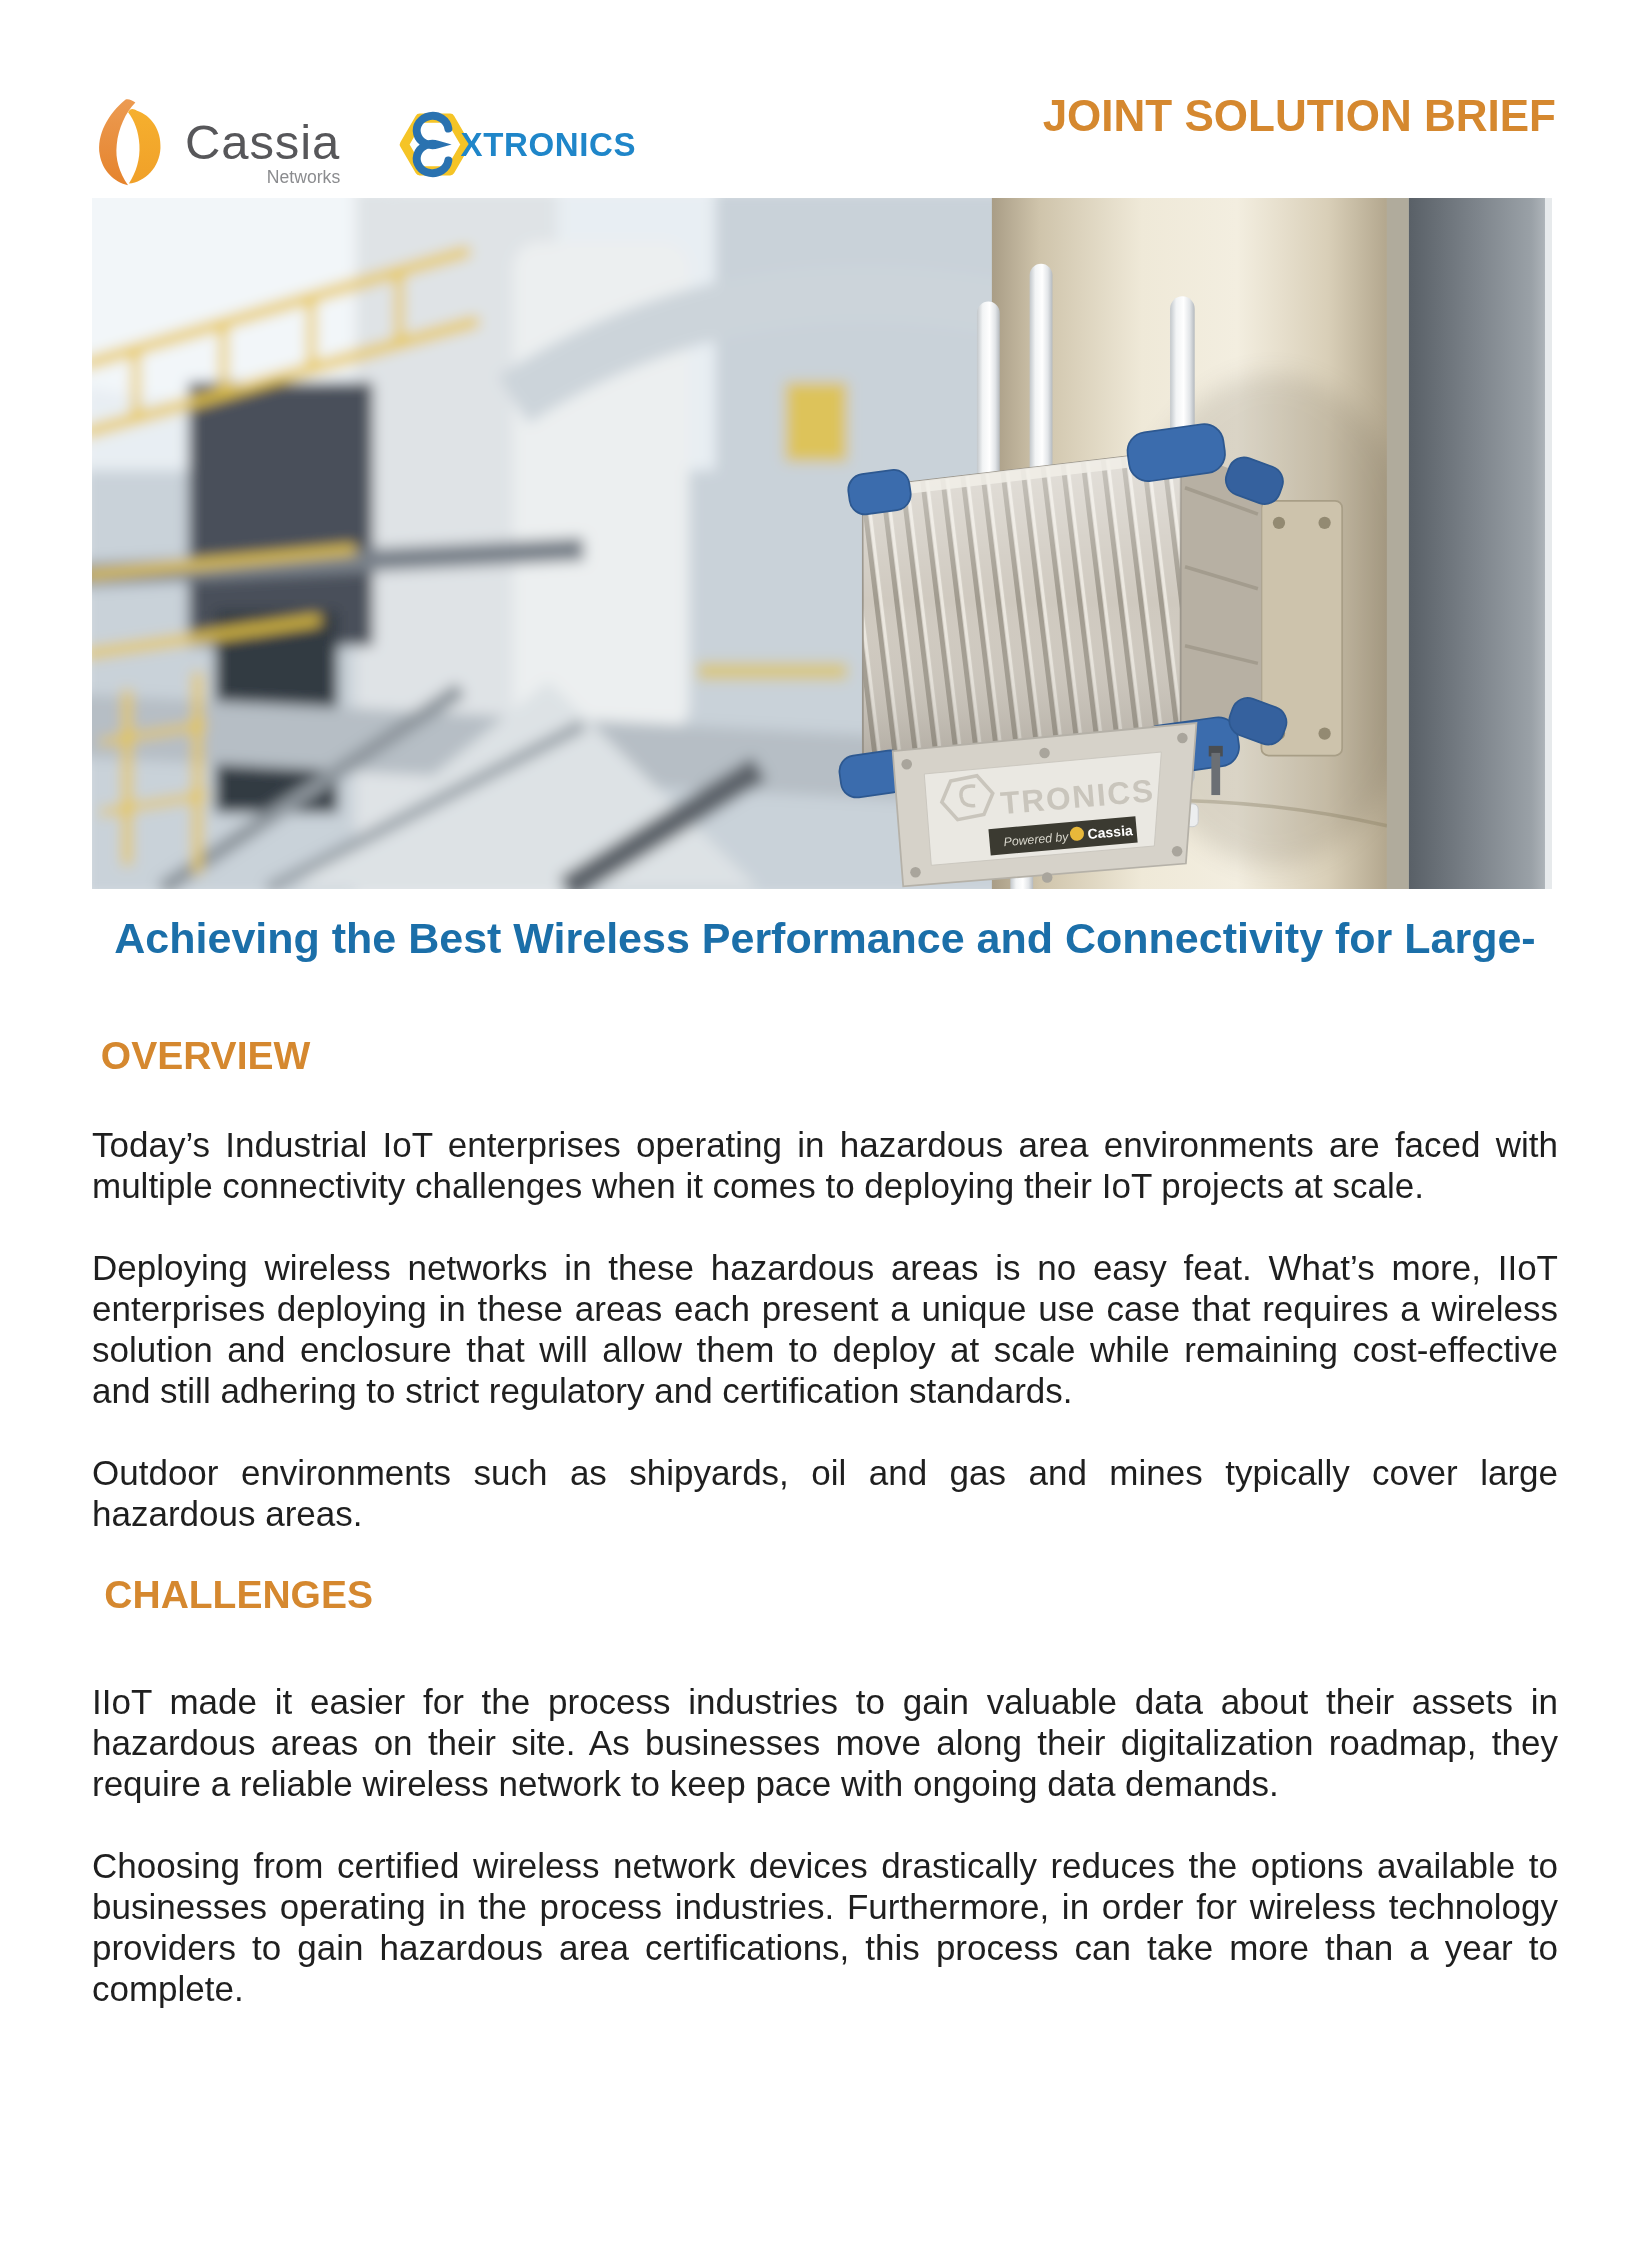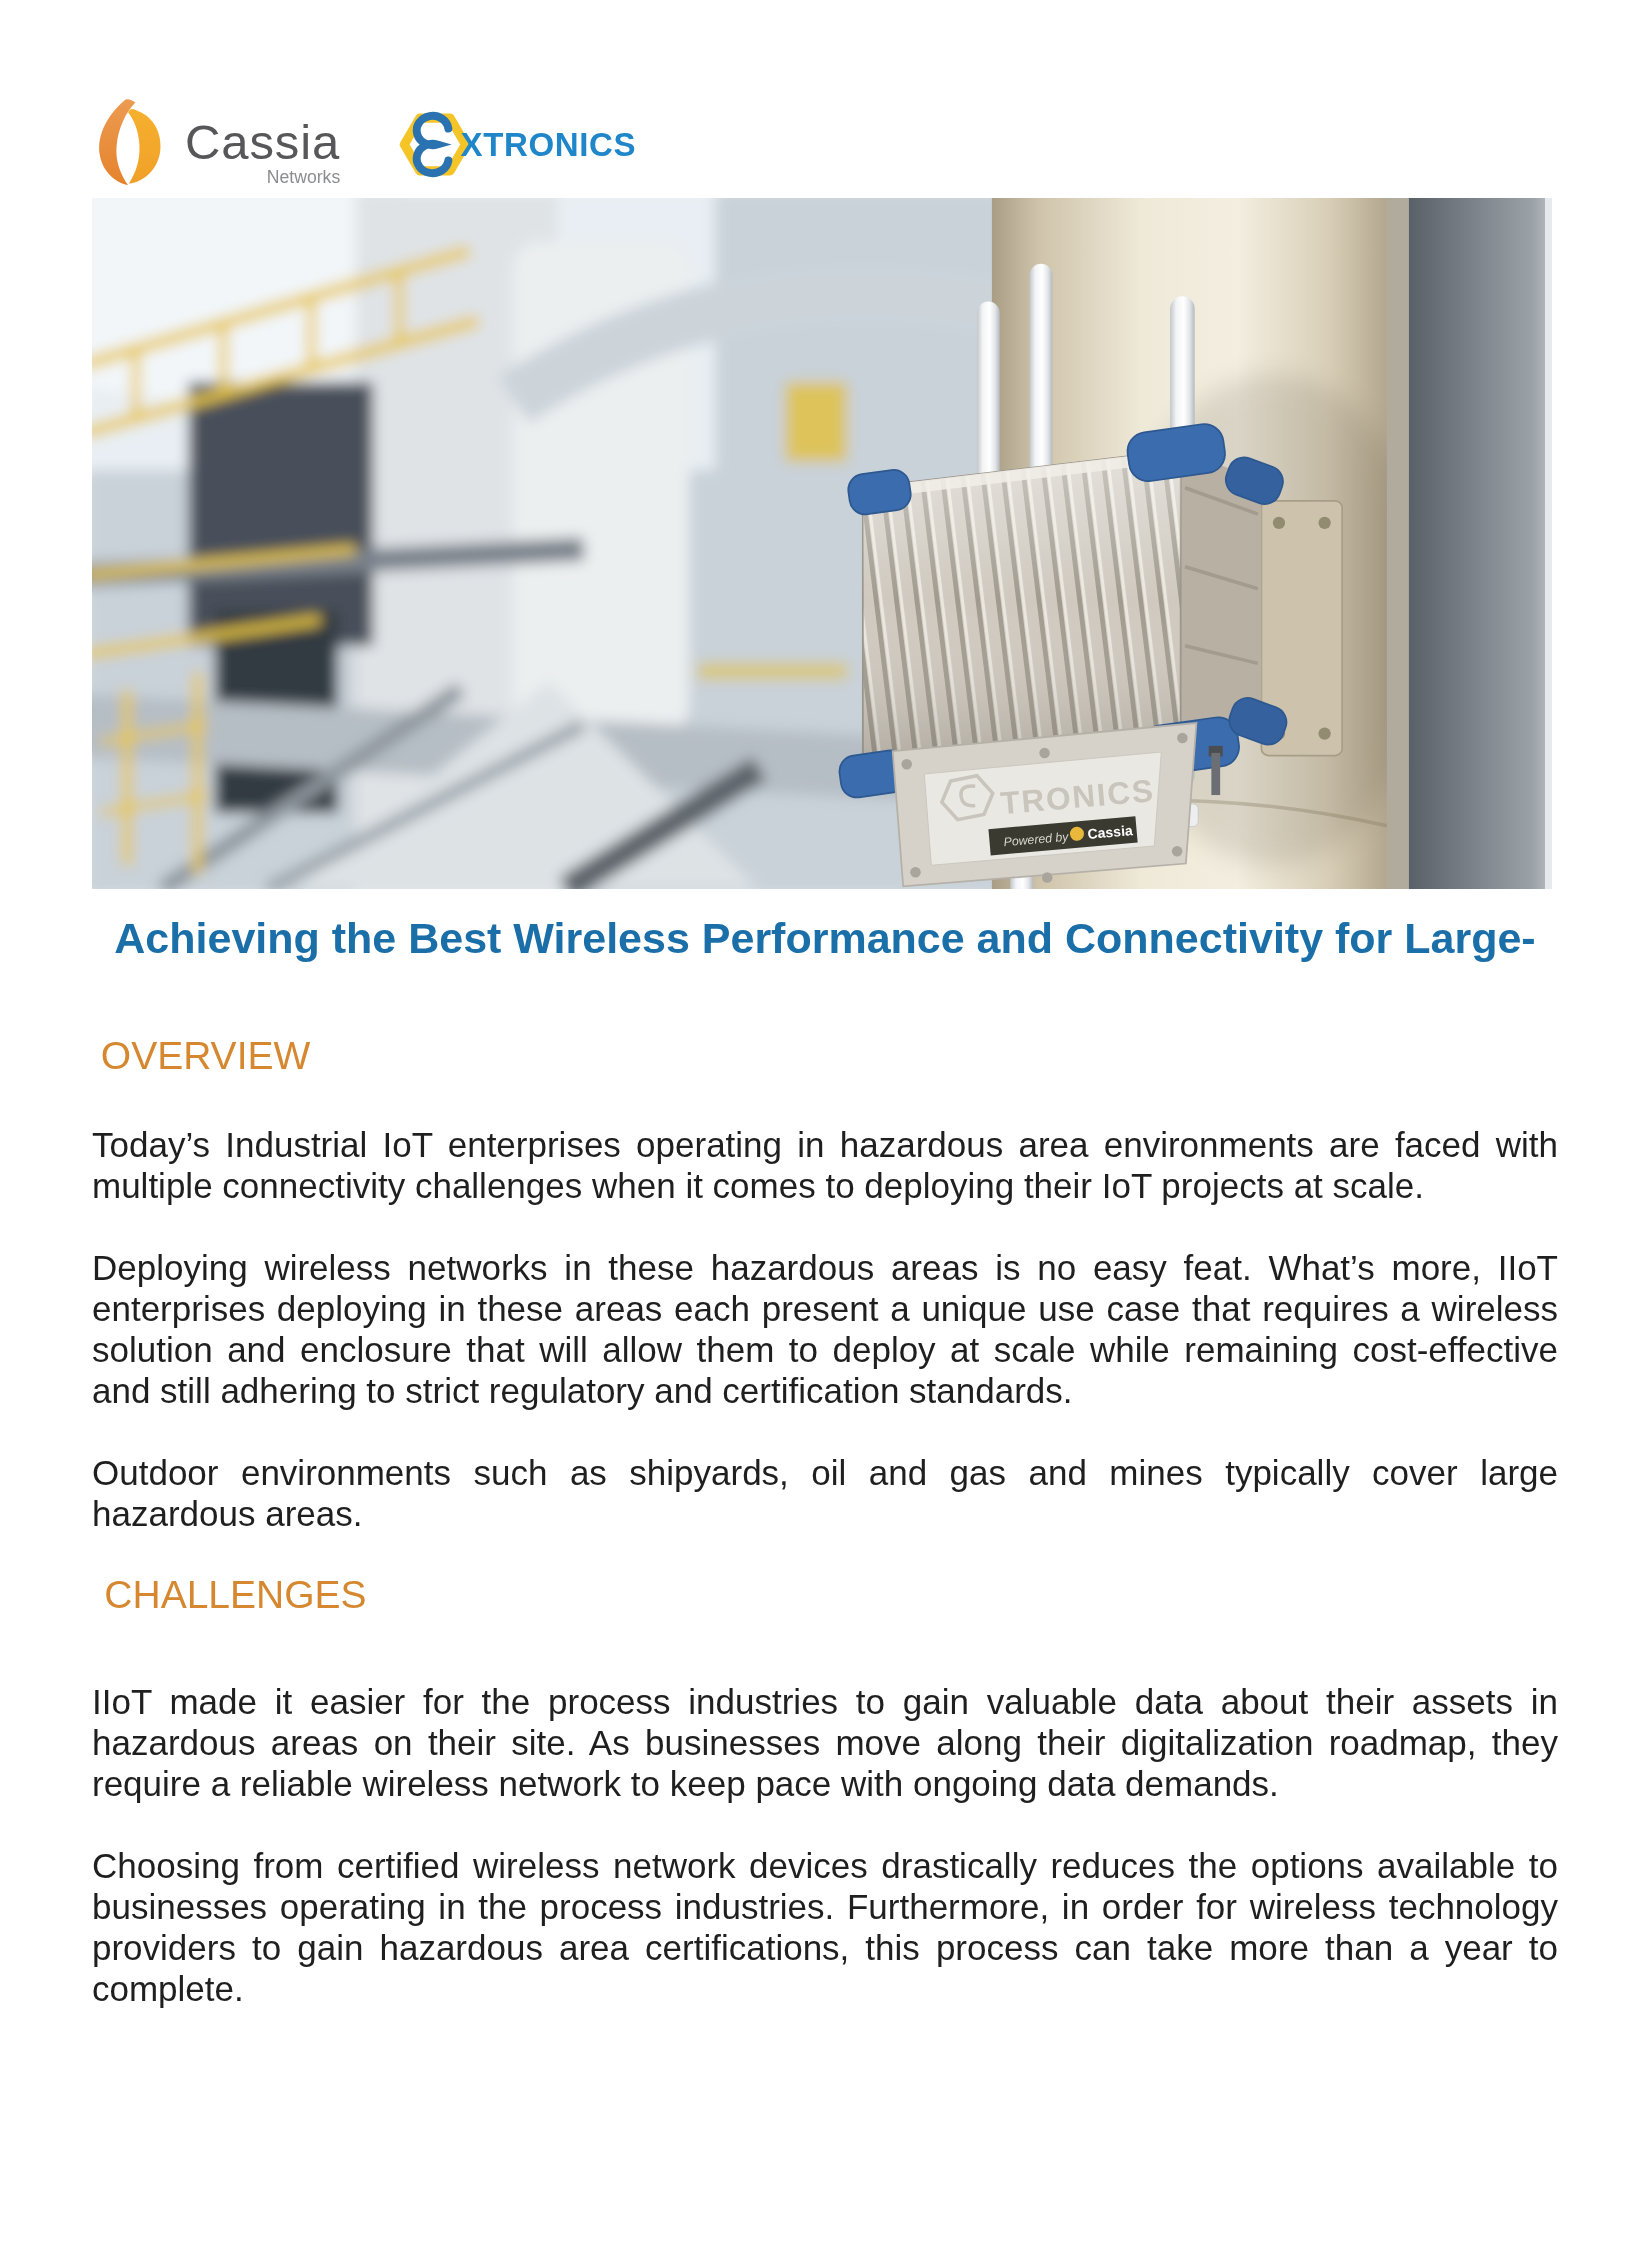--- a/index.html
+++ b/index.html
@@ -19,21 +19,21 @@
   
   .hero{position:absolute;left:92px;top:198px;width:1460px;height:691px;overflow:hidden;}
   .hero svg{display:block;width:100%;height:100%;}
 
   
   .title{position:absolute;left:92px;top:913px;width:1466px;text-align:center;
          color:#1b6fa9;font-weight:bold;font-size:43px;line-height:51px;}
 
   
   .content{position:absolute;left:92px;top:1036px;width:1466px;}
-  .sec{color:#d5882f;font-size:39px;line-height:39px;font-weight:normal;margin:0;padding-left:8.8px;}
+  .sec{color:#d5882f;font-size:39px;line-height:39px;font-weight:bold;margin:0;padding-left:8.8px;}
   .sec.first{margin-bottom:49px;}
   .sec.second{margin-top:16px;margin-bottom:67px;padding-left:12.3px;}
   .para{font-size:35px;line-height:41px;color:#1f1f1f;text-align:justify;margin:0 0 41px 0;}
   .para.last{margin-bottom:12px;}
 </style>
 </head>
 <body>
 
 <div class="page">
 
@@ -59,20 +59,21 @@
         <div class="cassia-sub">Networks</div>
       </div>
     </div>
 
     <svg class="extronics" viewBox="0 0 430 124">
       <polygon points="12,62 37,19 87,19 112,62 87,105 37,105" fill="#ffffff" stroke="#f5c426" stroke-width="15" stroke-linejoin="round"></polygon>
       <path d="M84,36 A26,24 0 1 0 66,62 A26,24 0 1 0 84,88" fill="none" stroke="#2a72b0" stroke-width="13" stroke-linecap="round"></path>
       <text x="104" y="80" font-family="Liberation Sans, DejaVu Sans, sans-serif" font-size="54" font-weight="bold" fill="#1f86c9" letter-spacing="1">XTRONICS</text>
     </svg>
 
+    <div class="brief">JOINT SOLUTION BRIEF</div>
   </div>
 
   <div class="hero">
     <svg viewBox="0 0 1663 787" preserveAspectRatio="none">
       <defs>
         <filter id="blur8" x="-10%" y="-10%" width="120%" height="120%">
             <feGaussianBlur stdDeviation="8"></feGaussianBlur>
           </filter>
         <filter id="blur14" x="-20%" y="-20%" width="140%" height="140%">
             <feGaussianBlur stdDeviation="14"></feGaussianBlur>

